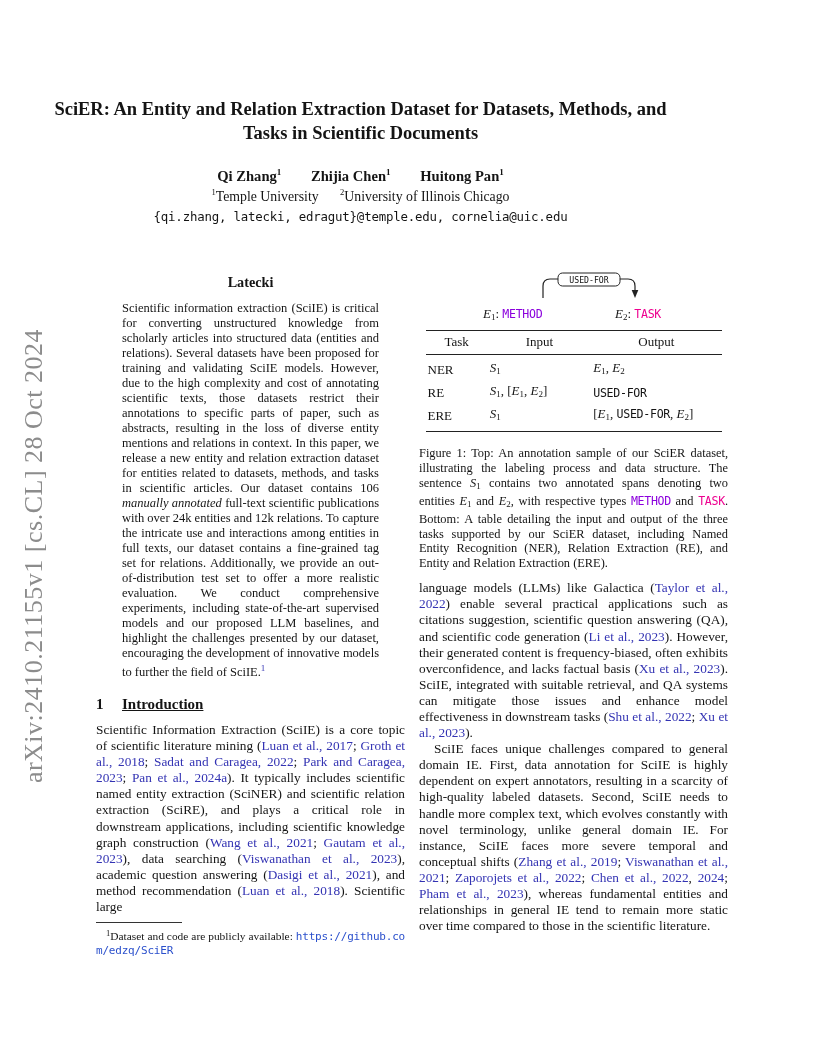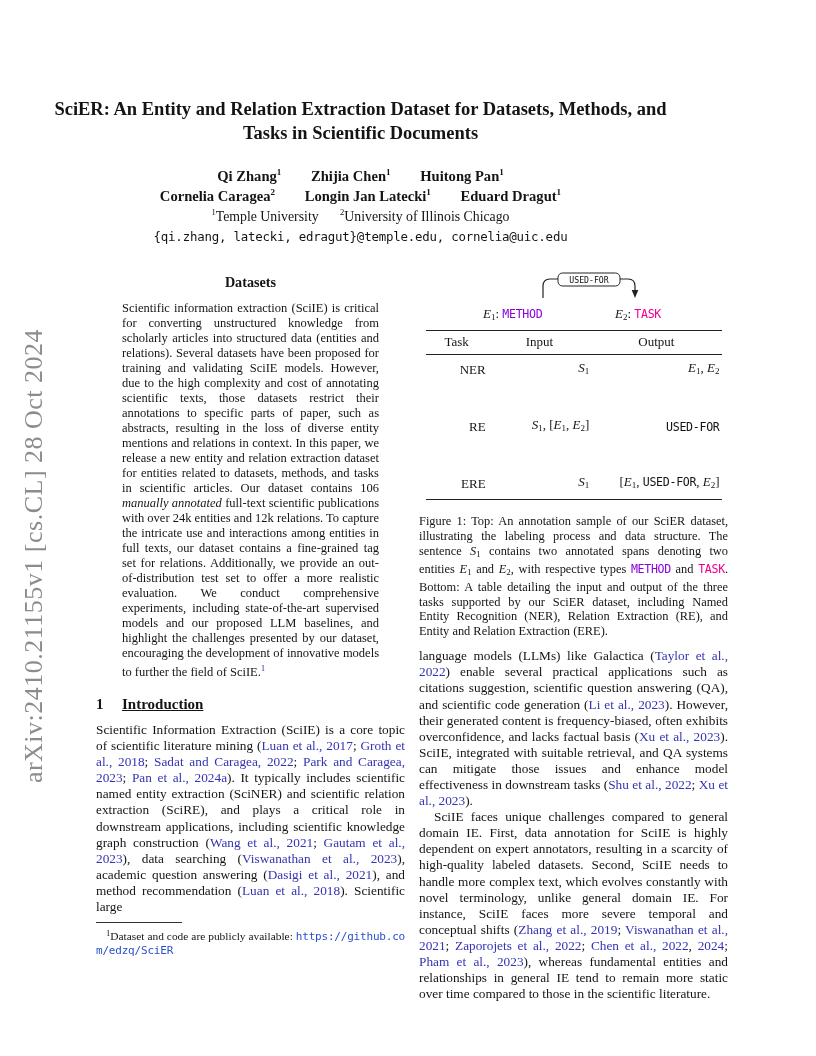--- a/index.html
+++ b/index.html
@@ -61,21 +61,21 @@
   .fig-entity-1{position:absolute;left:64px;}
   .fig-entity-2{position:absolute;left:196px;}
   .fig-table{
     width:296px;margin:3px auto 0 auto;border-collapse:collapse;
     font-size:13px;border-top:1.6px solid var(--rule);border-bottom:1.6px solid var(--rule);
   }
   .fig-table th{
     font-weight:normal;border-bottom:1px solid var(--rule);
     padding:3px 2px 4px 2px;text-align:center;
   }
-  .fig-table td{padding:18px 2px;text-align:right;line-height:17px;}
+  .fig-table td{padding:1px 2px;text-align:left;line-height:17px;}
   .fig-table tr.first-row td{padding-top:4px;}
   .fig-table tr.last-row td{padding-bottom:5px;}
   .col-task{width:21%;}.col-input{width:35%;}.col-output{width:44%;}
   .fig-caption{margin-top:14px;font-size:12.4px;line-height:14.9px;text-align:justify;}
   .fig-body-gap{margin-top:9px;}
   
   .seg-cite{color:var(--cite);}
   .seg-it{font-style:italic;}
   .seg-var{font-style:italic;}
   .seg-vsub{font-size:9px;vertical-align:-2px;}
@@ -98,35 +98,30 @@
   <div class="arxiv-strip">arXiv:2410.21155v1  [cs.CL]  28 Oct 2024</div>
 
   <div class="title-block">
     <h1 class="paper-title">SciER: An Entity and Relation Extraction Dataset for Datasets, Methods, and Tasks in Scientific Documents</h1>
     <div class="authors-wrap">
       <div class="authors-row">
         <span class="author"><span>Qi Zhang</span><sup>1</sup></span>
         <span class="author"><span>Zhijia Chen</span><sup>1</sup></span>
         <span class="author"><span>Huitong Pan</span><sup>1</sup></span>
       </div>
-      <div class="authors-row">
-        <span class="author"><span>Cornelia Caragea</span><sup>2</sup></span>
-        <span class="author"><span>Longin Jan Latecki</span><sup>1</sup></span>
-        <span class="author"><span>Eduard Dragut</span><sup>1</sup></span>
-      </div>
       <div class="affil">
         <span class="affil-item"><sup>1</sup><span>Temple University</span></span>
         <span class="affil-item"><sup>2</sup><span>University of Illinois Chicago</span></span>
       </div>
       <div class="emails">{qi.zhang, latecki, edragut}@temple.edu, cornelia@uic.edu</div>
     </div>
   </div>
 
   <div class="col col-left">
-    <div class="abs-heading">Datasets</div>
+    <div class="abs-heading">Latecki</div>
     <div class="abs-body"><span>Scientific information extraction (SciIE) is critical for converting unstructured knowledge from scholarly articles into structured data (entities and relations). Several datasets have been proposed for training and validating SciIE models. However, due to the high complexity and cost of annotating scientific texts, those datasets restrict their annotations to specific parts of paper, such as abstracts, resulting in the loss of diverse entity mentions and relations in context. In this paper, we release a new entity and relation extraction dataset for entities related to datasets, methods, and tasks in scientific articles. Our dataset contains 106 </span><span class="seg-it">manually annotated</span><span> full-text scientific publications with over 24k entities and 12k relations. To capture the intricate use and interactions among entities in full texts, our dataset contains a fine-grained tag set for relations. Additionally, we provide an out-of-distribution test set to offer a more realistic evaluation. We conduct comprehensive experiments, including state-of-the-art supervised models and our proposed LLM baselines, and highlight the challenges presented by our dataset, encouraging the development of innovative models to further the field of SciIE.</span><span class="seg-fnref">1</span></div>
 
     <h2 class="sec-heading"><span class="sec-num">1</span><span>Introduction</span></h2>
     <p class="body-p"><span>Scientific Information Extraction (SciIE) is a core topic of scientific literature mining (</span><span class="seg-cite">Luan et al., 2017</span><span>; </span><span class="seg-cite">Groth et al., 2018</span><span>; </span><span class="seg-cite">Sadat and Caragea, 2022</span><span>; </span><span class="seg-cite">Park and Caragea, 2023</span><span>; </span><span class="seg-cite">Pan et al., 2024a</span><span>). It typically includes scientific named entity extraction (SciNER) and scientific relation extraction (SciRE), and plays a critical role in downstream applications, including scientific knowledge graph construction (</span><span class="seg-cite">Wang et al., 2021</span><span>; </span><span class="seg-cite">Gautam et al., 2023</span><span>), data searching (</span><span class="seg-cite">Viswanathan et al., 2023</span><span>), academic question answering (</span><span class="seg-cite">Dasigi et al., 2021</span><span>), and method recommendation (</span><span class="seg-cite">Luan et al., 2018</span><span>). Scientific large</span></p>
 
     <div class="footnote">
       <div class="fn-rule"></div>
       <div class="fn-text"><span class="seg-fnsup">1</span><span>Dataset and code are publicly available: </span><span class="seg-mlink">https://github.com/edzq/SciER</span></div>
     </div>
   </div>

